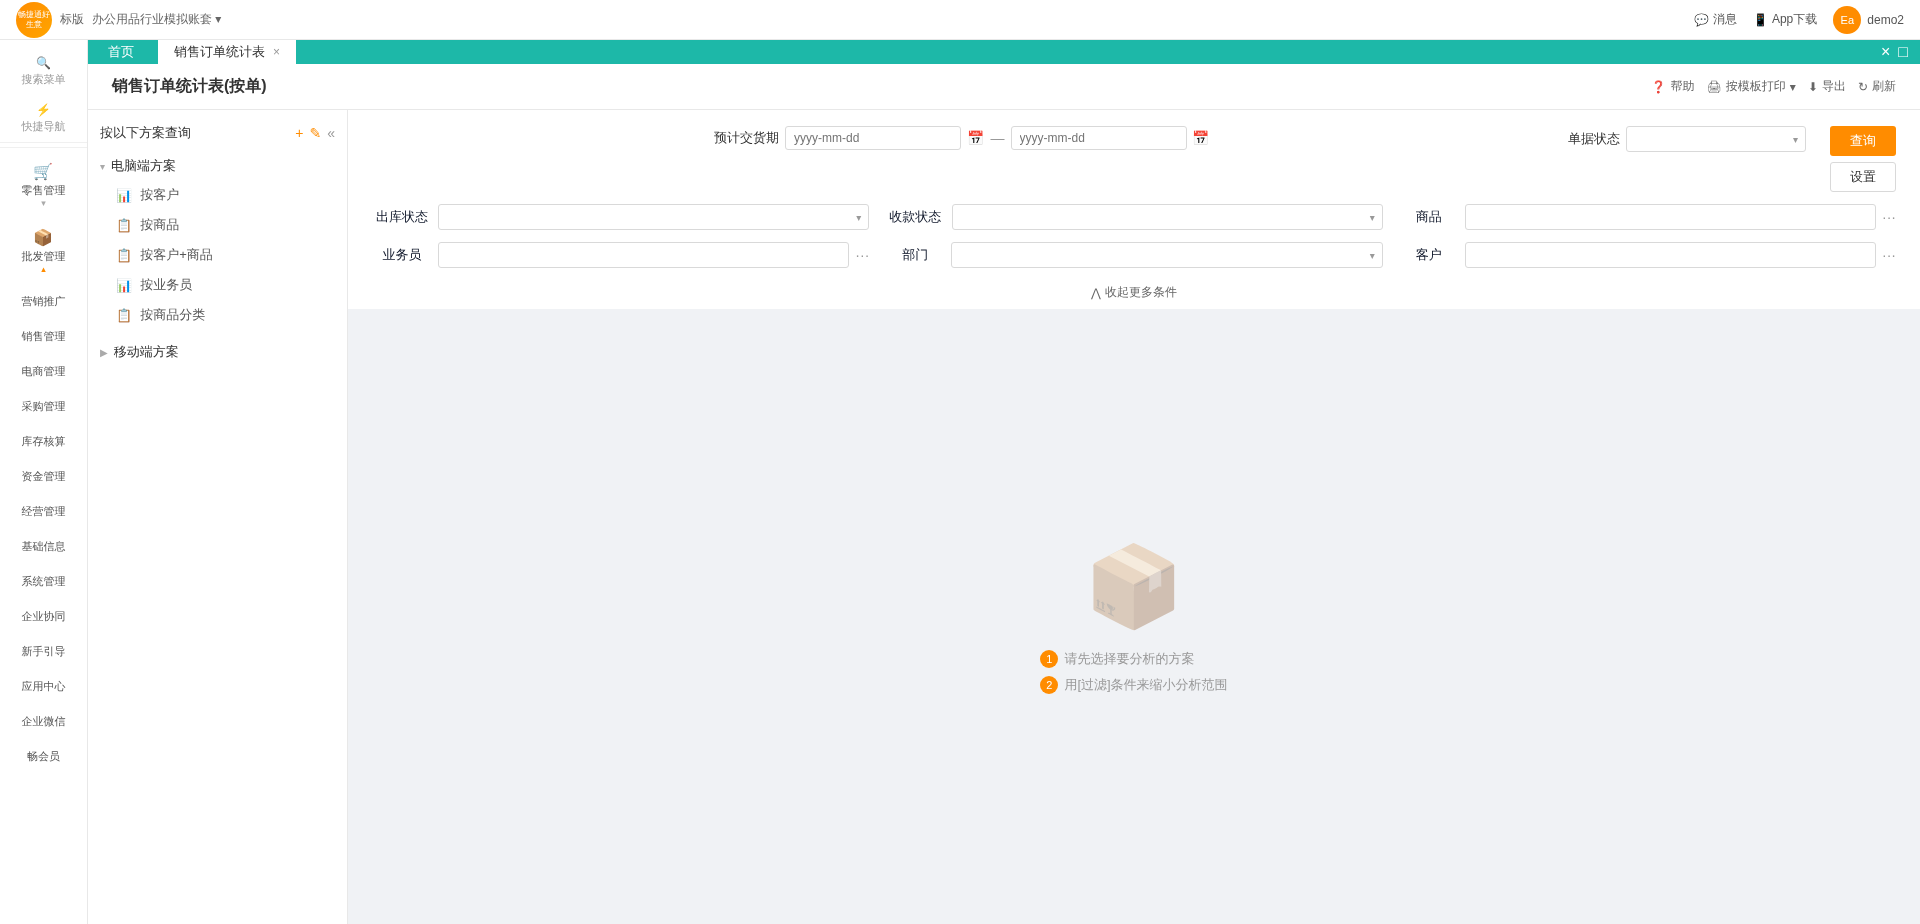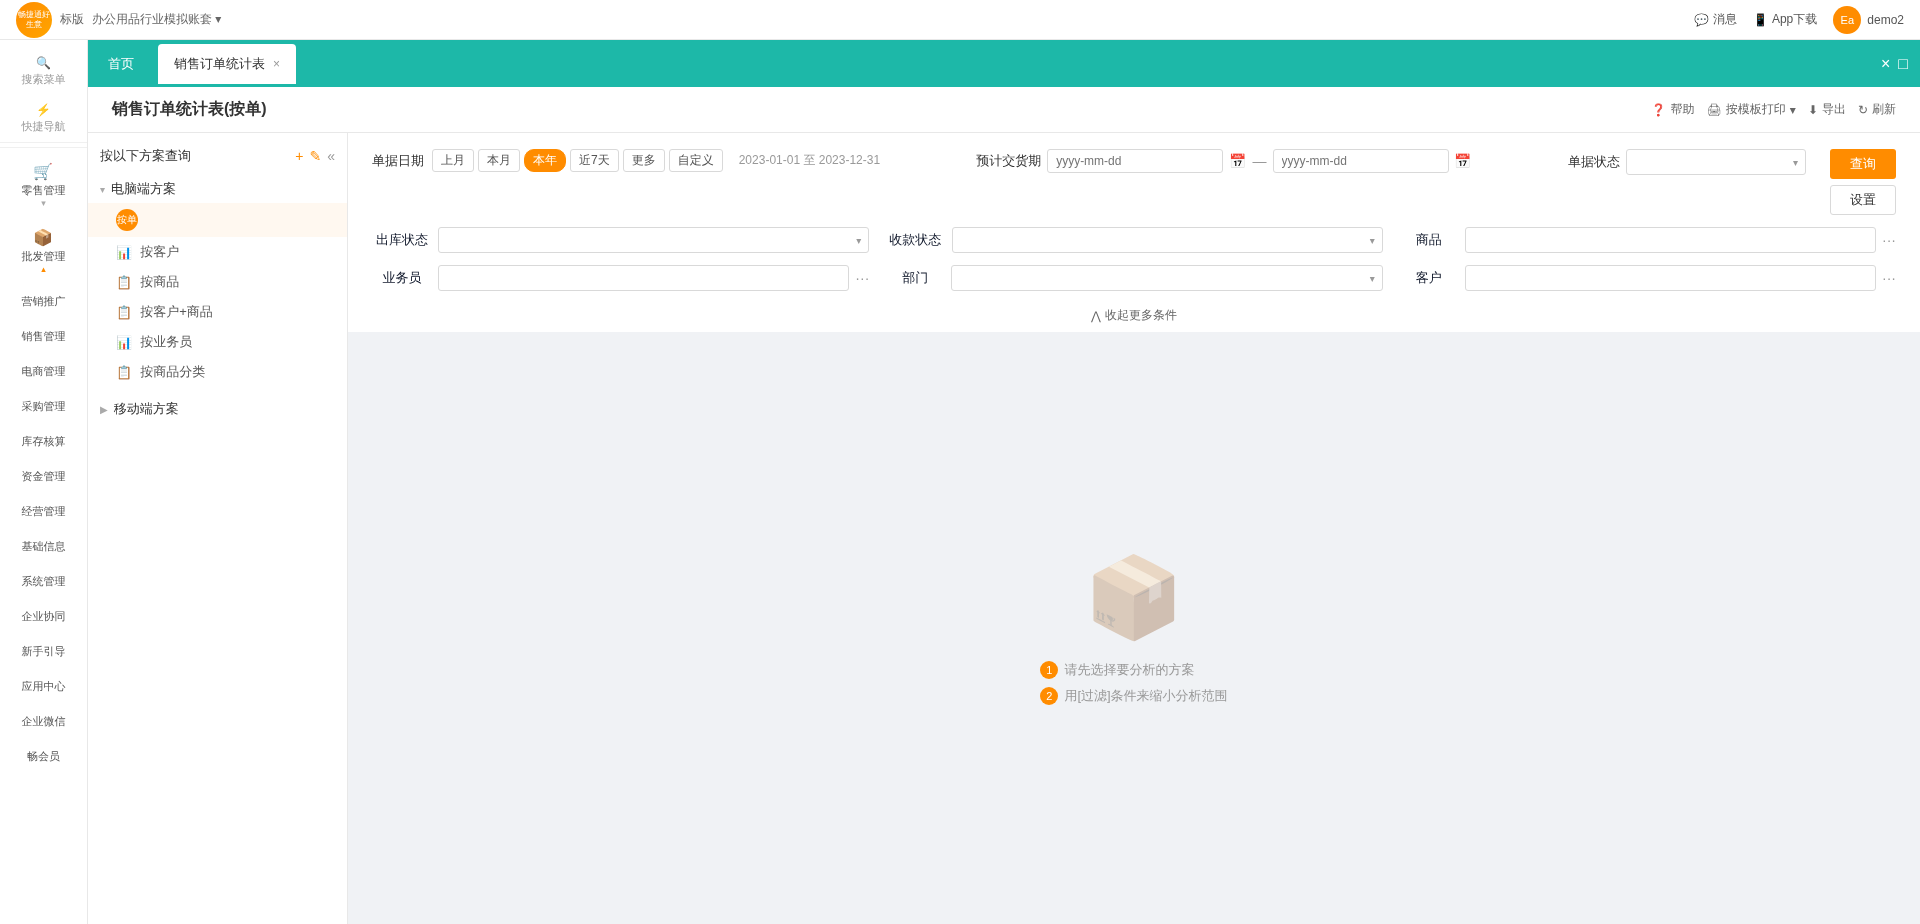--- a/index.html
+++ b/index.html
@@ -24,21 +24,21 @@
     .sidebar-item { display: flex; flex-direction: column; align-items: center; padding: 10px 4px; cursor: pointer; font-size: 12px; color: #555; }
     .sidebar-item-icon { font-size: 16px; margin-bottom: 2px; }
     .sidebar-search { font-size: 12px; color: #555; padding: 8px 4px; text-align: center; cursor: pointer; }
     .sidebar-nav { font-size: 12px; color: #555; padding: 8px 4px; text-align: center; cursor: pointer; border-bottom: 1px solid #f0f0f0; }
     .sidebar-divider { height: 1px; background: #f0f0f0; margin: 4px 0; }
 
     
     .content-area { flex: 1; display: flex; flex-direction: column; overflow: hidden; }
 
     
-    .tab-bar { height: 47px; background: #1db8a8; display: flex; align-items: center; padding: 0 0; }
+    .tab-bar { height: 24px; background: #1db8a8; display: flex; align-items: center; padding: 0 0; }
     .tab-home { padding: 0 20px; height: 40px; display: flex; align-items: center; color: #fff; font-size: 13px; cursor: pointer; }
     .tab-active { background: #fff; color: #333; height: 40px; display: flex; align-items: center; padding: 0 16px; font-size: 13px; border-radius: 4px 4px 0 0; margin-left: 4px; gap: 8px; }
     .tab-close { color: #999; cursor: pointer; font-size: 12px; }
     .tab-bar-right { margin-left: auto; display: flex; align-items: center; gap: 8px; padding-right: 12px; }
     .tab-bar-btn { color: #fff; cursor: pointer; font-size: 16px; }
 
     
     .page-header { background: #fff; padding: 12px 24px 0; border-bottom: 1px solid #e8e8e8; display: flex; align-items: center; justify-content: space-between; }
     .page-title { font-size: 16px; font-weight: bold; color: #333; padding-bottom: 12px; }
     .page-actions { display: flex; align-items: center; gap: 12px; font-size: 12px; color: #666; padding-bottom: 12px; }
@@ -241,23 +241,20 @@
               <span class="left-panel-icon-gray">«</span>
             </div>
           </div>
 
           <div class="scheme-group">
             <div class="scheme-group-header">
               <span class="chevron">▾</span>
               <span>电脑端方案</span>
             </div>
 
-            <div class="scheme-item active">
-              <div class="orange-circle" style="font-size:10px">按单</div>
-            </div>
 
             <div class="scheme-item">
               <span class="scheme-item-icon">📊</span>
               <span>按客户</span>
             </div>
 
             <div class="scheme-item">
               <span class="scheme-item-icon">📋</span>
               <span>按商品</span>
             </div>
@@ -285,32 +282,20 @@
             </div>
           </div>
         </div>
 
         <div class="right-content">
 
           <div class="filter-container">
 
             <div style="display:flex;align-items:flex-start;gap:16px;margin-bottom:12px;padding-bottom:0">
 
-              <div style="display:flex;align-items:center;gap:8px;flex-wrap:wrap;">
-                <span class="filter-label">单据日期</span>
-                <div class="date-buttons">
-                  <button class="date-btn">上月</button>
-                  <button class="date-btn">本月</button>
-                  <button class="date-btn active">本年</button>
-                  <button class="date-btn">近7天</button>
-                  <button class="date-btn">更多</button>
-                  <button class="date-btn">自定义</button>
-                </div>
-                <span class="date-range-text">2023-01-01 至 2023-12-31</span>
-              </div>
 
               <div style="flex:1"></div>
 
               <div style="display:flex;align-items:center;gap:6px;">
                 <span class="filter-label">预计交货期</span>
                 <input class="filter-input" type="text" placeholder="yyyy-mm-dd" style="">
                 <span class="filter-cal-icon">📅</span>
                 <span class="filter-separator">—</span>
                 <input class="filter-input" type="text" placeholder="yyyy-mm-dd" style="">
                 <span class="filter-cal-icon">📅</span>

